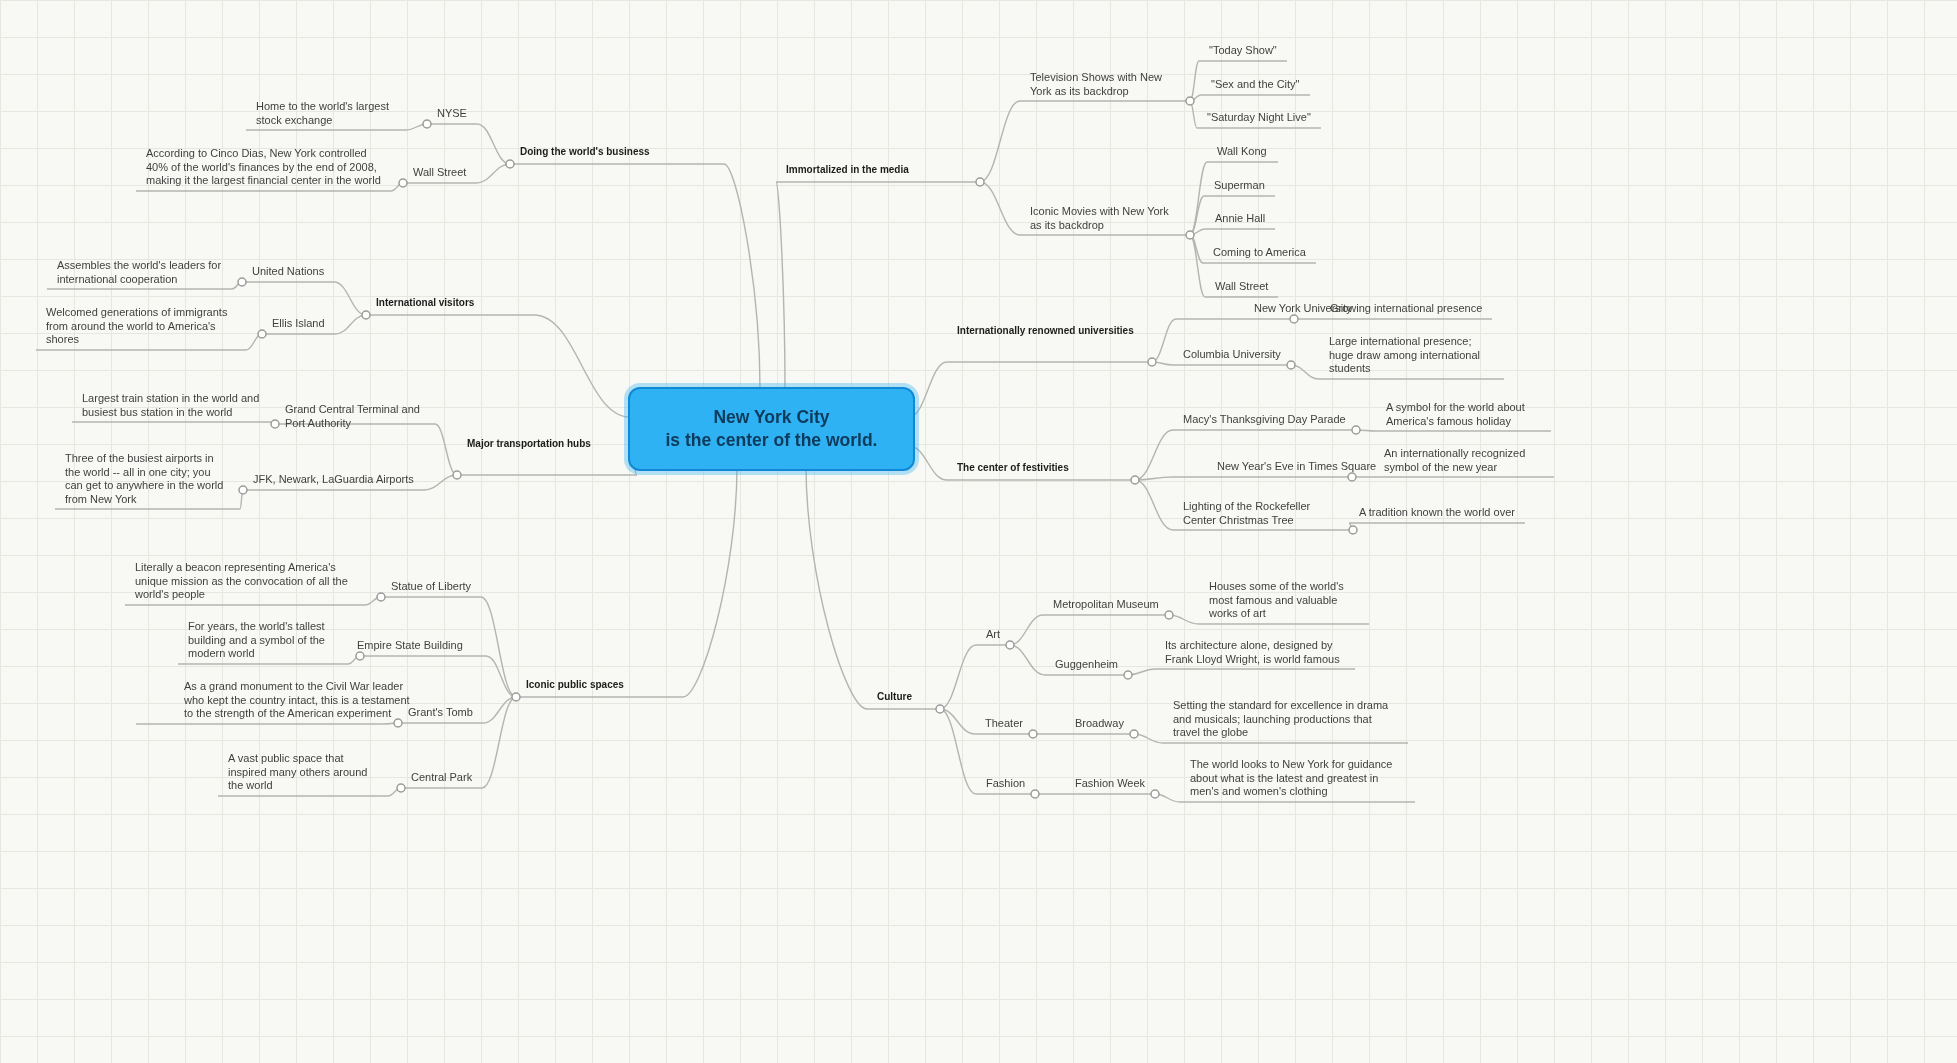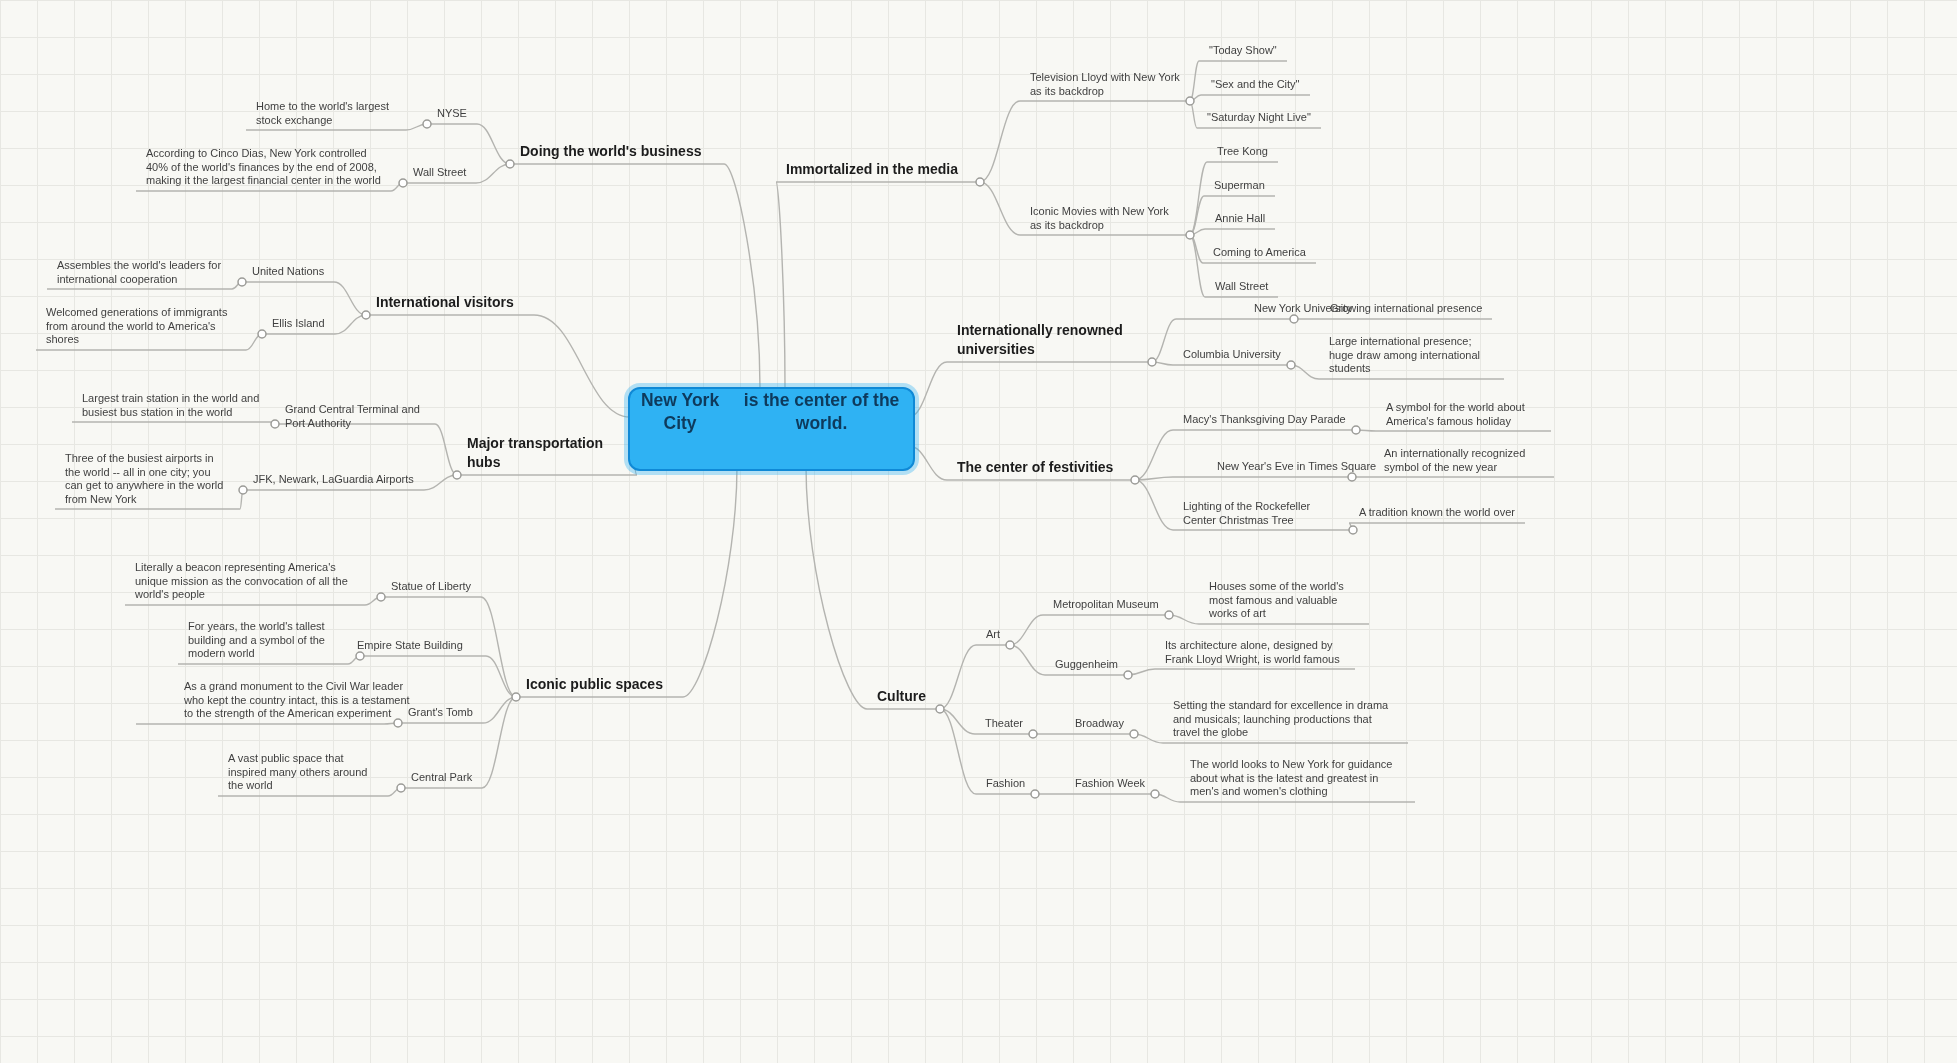--- a/index.html
+++ b/index.html
@@ -19,28 +19,28 @@
   #node-layer{position:absolute;left:0;top:0;right:0;bottom:0;z-index:2;}
   .node{
     position:absolute;
     color:var(--node-text,#3f3f3f);
     font-size:11px;line-height:13.5px;
     white-space:nowrap;
     cursor:default;
   }
   .node.wrap{white-space:normal;}
   .node.branch{
-    font-size:14px;line-height:19px;font-weight:bold;
+    font-size:10px;line-height:19px;font-weight:bold;
     color:var(--branch-text,#1c1c1c);
   }
   .edge{fill:none;stroke:var(--branch-line,#b4b4b0);stroke-width:1.4;}
   .dot{fill:#ffffff;stroke:#9b9b97;stroke-width:1.5;}
   .center-node{
     position:absolute;z-index:3;
-    display:flex;flex-direction:row;justify-content:center;align-items:flex-start;
+    display:flex;flex-direction:column;justify-content:center;align-items:center;
     background:var(--root-fill,#2fb2f3);
     border:2px solid var(--root-border,#0f89d6);
     border-radius:12px;
     box-shadow:0 0 0 4px rgba(47,178,243,0.35);
     font-weight:bold;font-size:17.5px;line-height:23px;
     color:var(--root-text,#0e3a5c);
     text-align:center;
   }
 </style>
 </head>
@@ -159,26 +159,26 @@
       <div class="node branch" style="left: 526px; top: 675px;">Iconic public spaces</div>
       <div class="node" style="left: 391px; top: 580px;">Statue of Liberty</div>
       <div class="node wrap" style="left: 135px; top: 561px; width: 220px;">Literally a beacon representing America's unique mission as the convocation of all the world's people</div>
       <div class="node" style="left: 357px; top: 639px;">Empire State Building</div>
       <div class="node wrap" style="left: 188px; top: 620px; width: 150px;">For years, the world's tallest building and a symbol of the modern world</div>
       <div class="node" style="left: 408px; top: 706px;">Grant's Tomb</div>
       <div class="node wrap" style="left: 158px; top: 680px; width: 228px; margin-left: 26px;">As a grand monument to the Civil War leader who kept the country intact, this is a testament to the strength of the American experiment</div>
       <div class="node" style="left: 411px; top: 771px;">Central Park</div>
       <div class="node wrap" style="left: 228px; top: 752px; width: 150px;">A vast public space that inspired many others around the world</div>
       <div class="node branch" style="left: 786px; top: 160px;">Immortalized in the media</div>
-      <div class="node wrap" style="left: 1030px; top: 71px; width: 150px;">Television Lloyd with New York as its backdrop</div>
+      <div class="node wrap" style="left: 1030px; top: 71px; width: 150px;">Television Shows with New York as its backdrop</div>
       <div class="node" style="left: 1209px; top: 44px;">"Today Show"</div>
       <div class="node" style="left: 1211px; top: 78px;">"Sex and the City"</div>
       <div class="node" style="left: 1207px; top: 111px;">"Saturday Night Live"</div>
       <div class="node wrap" style="left: 1030px; top: 205px; width: 150px;">Iconic Movies with New York as its backdrop</div>
-      <div class="node" style="left: 1217px; top: 145px;">Tree Kong</div>
+      <div class="node" style="left: 1217px; top: 145px;">Wall Kong</div>
       <div class="node" style="left: 1214px; top: 179px;">Superman</div>
       <div class="node" style="left: 1215px; top: 212px;">Annie Hall</div>
       <div class="node" style="left: 1213px; top: 246px;">Coming to America</div>
       <div class="node" style="left: 1215px; top: 280px;">Wall Street</div>
       <div class="node branch wrap" style="left: 957px; top: 321px; width: 185px;">Internationally renowned universities</div>
       <div class="node" style="left: 1254px; top: 302px;">New York University</div>
       <div class="node" style="left: 1330px; top: 302px;">Growing international presence</div>
       <div class="node" style="left: 1183px; top: 348px;">Columbia University</div>
       <div class="node wrap" style="left: 1329px; top: 335px; width: 165px;">Large international presence; huge draw among international students</div>
       <div class="node branch" style="left: 957px; top: 458px;">The center of festivities</div>

